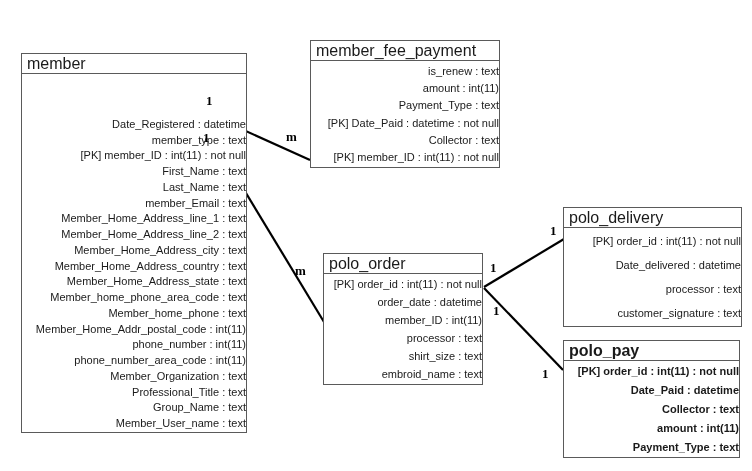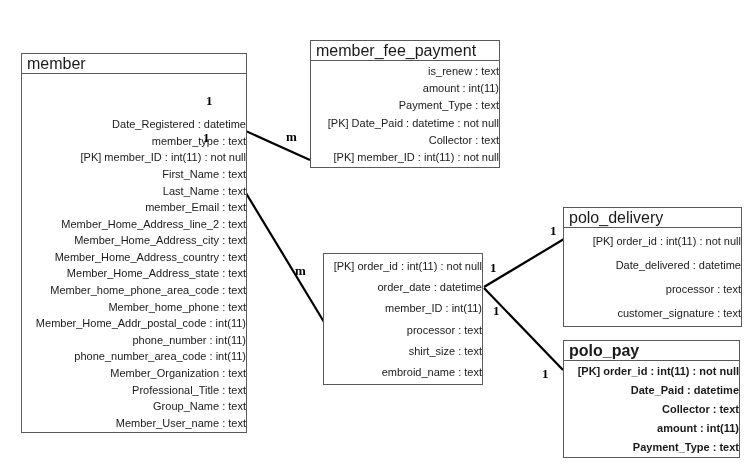--- a/index.html
+++ b/index.html
@@ -85,20 +85,21 @@
 
   <div class="table" style="left:21px; top:53px; width:226px; height:380px;gap:41px;">
     <div class="table-header">member</div>
     <div class="table-body">
         <div class="field-row">Date_Registered : datetime</div>
         <div class="field-row">member_type : text</div>
         <div class="field-row">[PK] member_ID : int(11) : not null</div>
         <div class="field-row">First_Name : text</div>
         <div class="field-row">Last_Name : text</div>
         <div class="field-row">member_Email : text</div>
+        <div class="field-row">Member_Home_Address_line_1 : text</div>
         <div class="field-row">Member_Home_Address_line_2 : text</div>
         <div class="field-row">Member_Home_Address_city : text</div>
         <div class="field-row">Member_Home_Address_country : text</div>
         <div class="field-row">Member_Home_Address_state : text</div>
         <div class="field-row">Member_home_phone_area_code : text</div>
         <div class="field-row">Member_home_phone : text</div>
         <div class="field-row">Member_Home_Addr_postal_code : int(11)</div>
         <div class="field-row">phone_number : int(11)</div>
         <div class="field-row">phone_number_area_code : int(11)</div>
         <div class="field-row">Member_Organization : text</div>
@@ -114,20 +115,21 @@
         <div class="field-row">is_renew : text</div>
         <div class="field-row">amount : int(11)</div>
         <div class="field-row">Payment_Type : text</div>
         <div class="field-row">[PK] Date_Paid : datetime : not null</div>
         <div class="field-row">Collector : text</div>
         <div class="field-row">[PK] member_ID : int(11) : not null</div>
       </div>
   </div>
 
   <div class="table" style="left:323px; top:253px; width:160px; height:132px;">
+    <div class="table-header">polo_order</div>
     <div class="table-body">
         <div class="field-row">[PK] order_id : int(11) : not null</div>
         <div class="field-row">order_date : datetime</div>
         <div class="field-row">member_ID : int(11)</div>
         <div class="field-row">processor : text</div>
         <div class="field-row">shirt_size : text</div>
         <div class="field-row">embroid_name : text</div>
       </div>
   </div>
 

